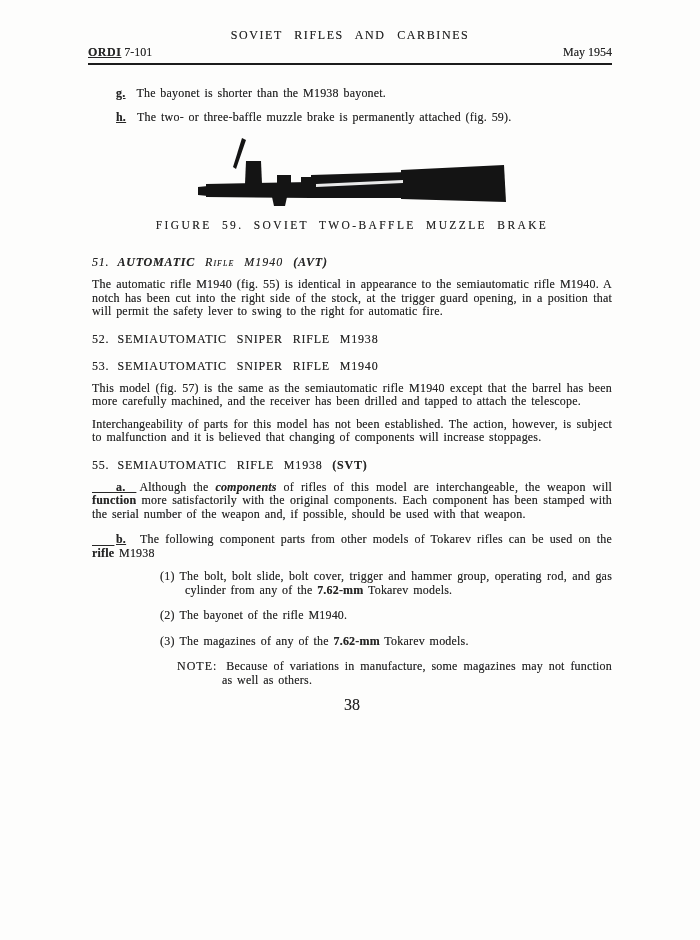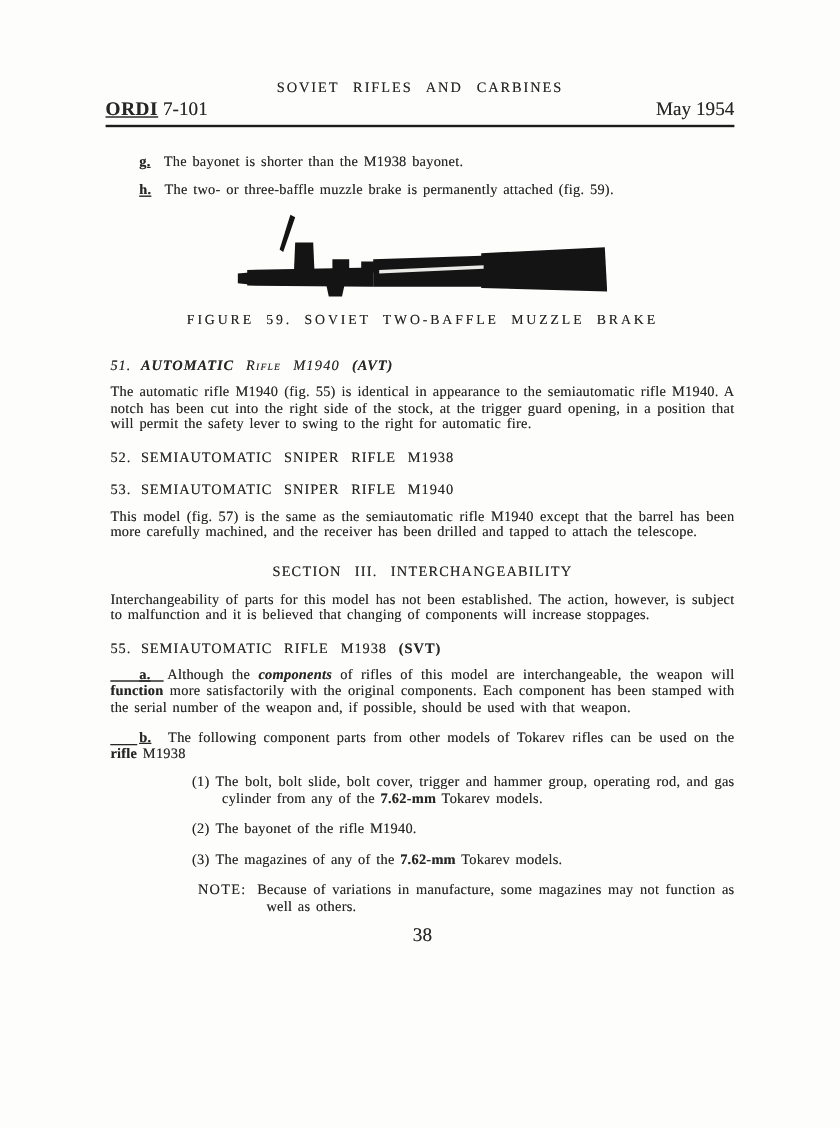--- a/index.html
+++ b/index.html
@@ -6,29 +6,29 @@
   .sheet{
     position:relative;
     width:700px;height:940px;
     background:#fdfdfc;
     font-family:"Liberation Serif","DejaVu Serif",serif;
     color:#262626;
     text-shadow:0 0 .5px rgba(45,45,45,.55);
     overflow:hidden;
     box-sizing:border-box;
   }
-  .hdr{padding-top:66px;border-radius:14px;}
+  .hdr{padding-top:28px;border-radius:14px;}
   .hdr-center{
     text-align:center;font-size:12px;letter-spacing:1.6px;word-spacing:7px;
   }
   .hdr-title2{margin-top:12px;}
   .hdr-row{
     width:524px;margin:2px auto 0 auto;
     display:flex;justify-content:space-between;align-items:center;
-    font-size:16px;
+    font-size:12px;
   }
   .doc-code-b{font-weight:bold;text-decoration:underline;letter-spacing:.5px;}
   .hdr-rule{
     width:524px;margin:1px auto 0 auto;
     border-bottom:2px solid #1c1c1c;height:2px;
   }
   .content{width:520px;margin-left:92px;}
   p{margin:0;}
   .body-text{
     font-size:12px;line-height:13.5px;text-align:justify;
@@ -54,21 +54,21 @@
   .smallcaps{font-variant:small-caps;letter-spacing:1px;}
   .mt24{margin-top:24px;font-style:italic;} .mt18{margin-top:18px;} .mt14{margin-top:14px;}
   .mt13{margin-top:13px;} .mt12{margin-top:12px;} .mt10{margin-top:10px;}
   .mt9{margin-top:9px;}
   .sec-center{text-align:center;letter-spacing:1px;word-spacing:7px;font-size:12px;}
   .para-ab{text-indent:24px;}
   .para-ab .item-letter{margin-right:14px;}
   .num-item{margin-left:93px;text-indent:-25px;}
   .num-marker{margin-right:5px;}
   .note-para{margin-left:130px;text-indent:-57px;}
-  .note-label{margin-right:9px;letter-spacing:1px;}
+  .note-label{margin-right:9px;letter-spacing:1px;margin-left:12px;}
   .page-num{margin-top:9px;text-align:center;font-size:16px;}
 </style>
 </head>
 <body>
 
 <div class="sheet">
 
   <div class="hdr">
     <div class="hdr-center">SOVIET RIFLES AND CARBINES</div>
     <div class="hdr-row">
@@ -112,21 +112,20 @@
 
     <p class="sec-head mt13">
       <span class="sec-num">52.</span><span>SEMIAUTOMATIC SNIPER RIFLE M1938</span>
     </p>
 
     <p class="sec-head mt13">
       <span class="sec-num">53.</span><span>SEMIAUTOMATIC SNIPER RIFLE M1940</span>
     </p>
     <p class="body-text mt9">This model (fig. 57) is the same as the semiautomatic rifle M1940 except that the barrel has been more carefully machined, and the receiver has been drilled and tapped to attach the telescope.</p>
 
-    <p class="sec-center mt18">SECTION III. INTERCHANGEABILITY</p>
 
     <p class="body-text mt9">Interchangeability of parts for this model has not been established. The action, however, is subject to malfunction and it is believed that changing of components will increase stoppages.</p>
 
     <p class="sec-head mt13">
       <span class="sec-num">55.</span><span>SEMIAUTOMATIC RIFLE M1938 </span><span class="b">(SVT)</span>
     </p>
 
     <p class="body-text para-ab mt9">
       <span class="item-letter">a.</span><span>Although the </span><span class="bi">components</span><span> of rifles of this model are interchangeable, the weapon will </span><span class="b-over">function</span><span> more satisfactorily with the original components. Each component has been stamped with the serial number of the weapon and, if possible, should be used with that weapon.</span>
     </p>

